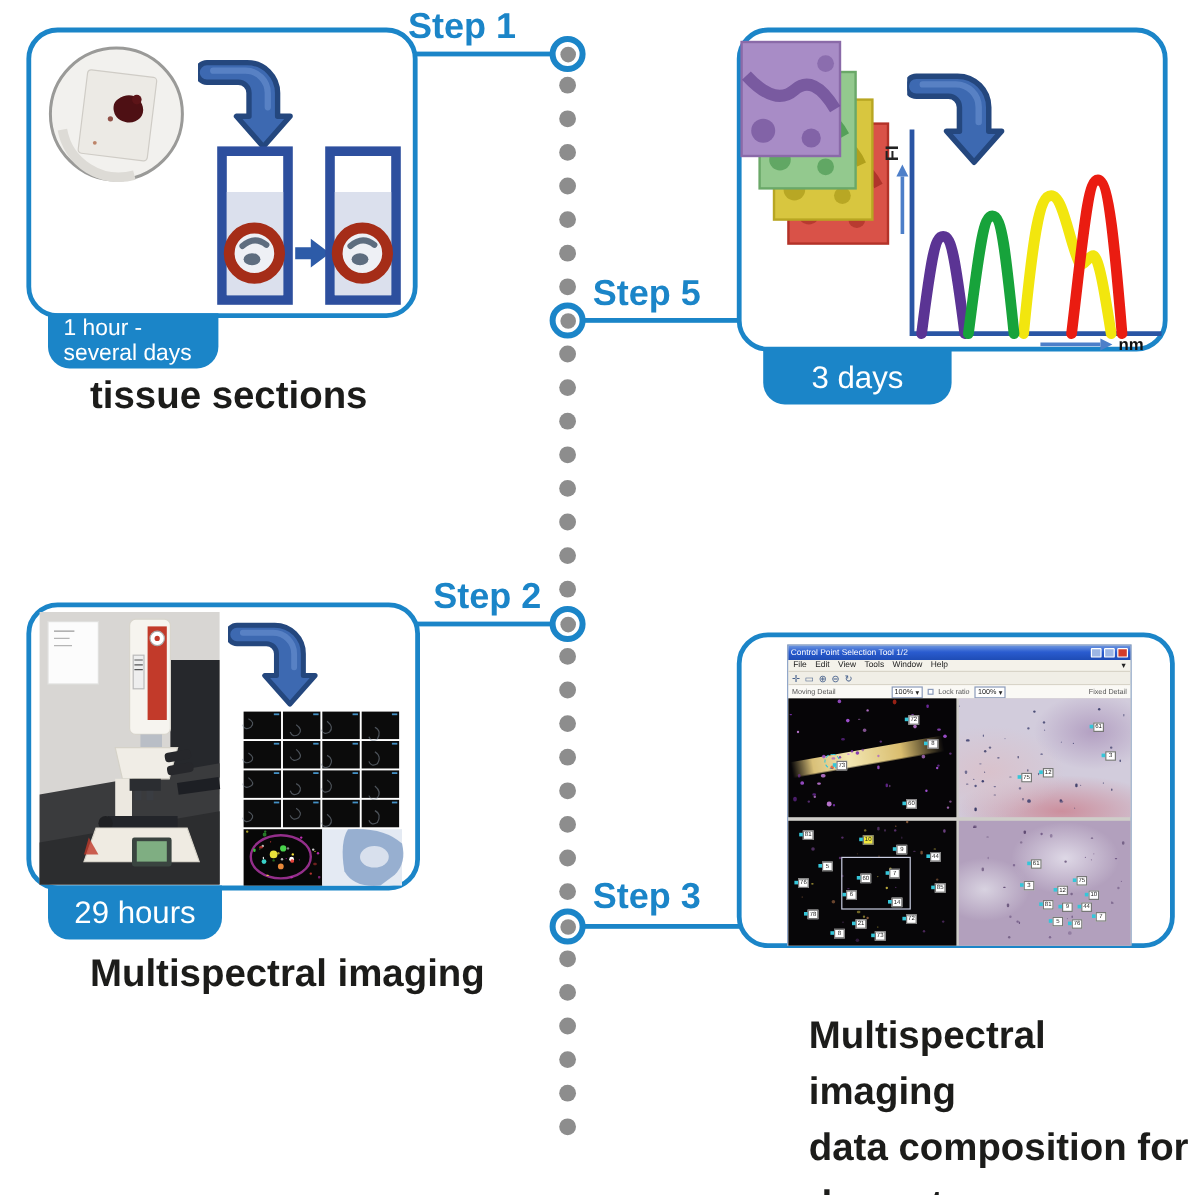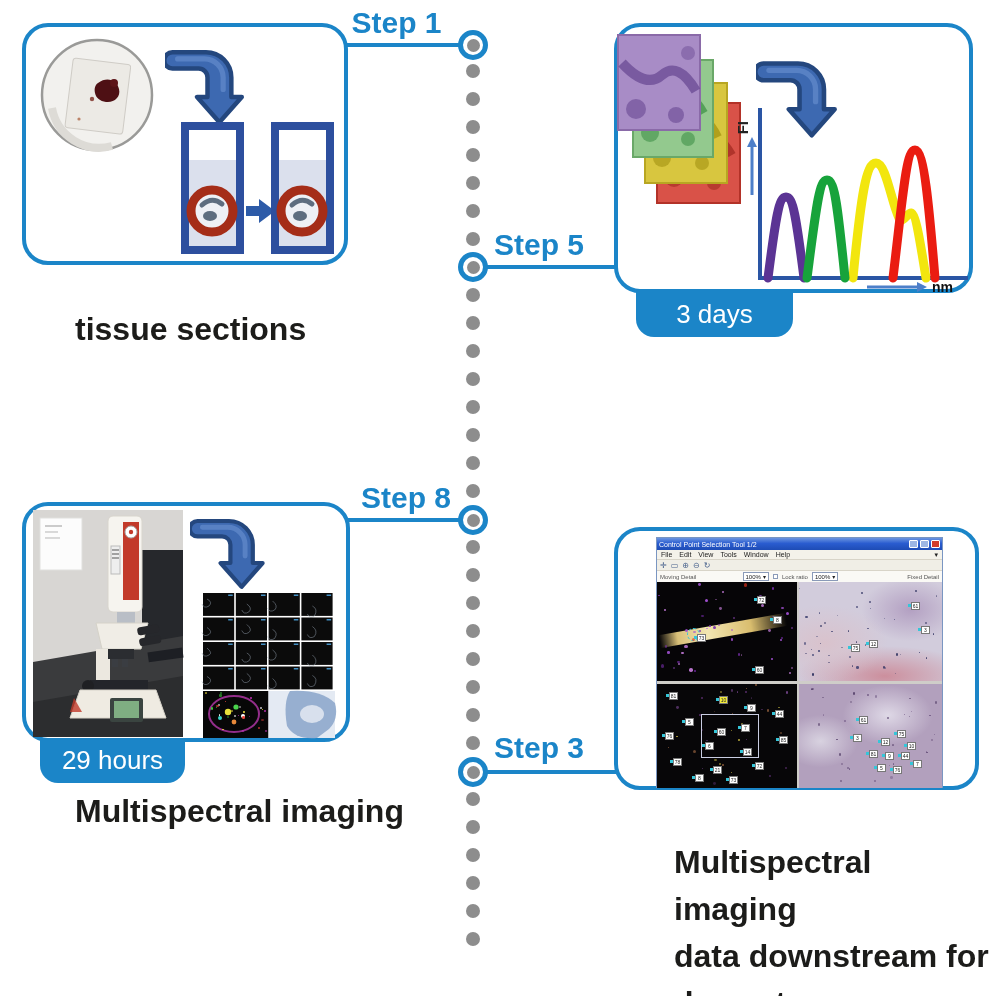--- a/index.html
+++ b/index.html
@@ -119,23 +119,23 @@
   <div class="node" style="left:458px;top:30px"></div>
   <div class="node" style="left:458px;top:252px"></div>
   <div class="node" style="left:458px;top:505px"></div>
   <div class="node" style="left:458px;top:757px"></div>
 
   <div class="connector" style="left:346px;top:43px;width:114px"></div>
   <div class="connector" style="left:486px;top:265px;width:130px"></div>
   <div class="connector" style="left:348px;top:518px;width:112px"></div>
   <div class="connector" style="left:486px;top:770px;width:130px"></div>
 
-  <div class="step-label" style="left:340px;top:6px;width:113px;text-align:center">Step 1</div>
+  <div class="step-label" style="left:340px;top:6px;width:113px;text-align:left">Step 1</div>
   <div class="step-label" style="left:494px;top:228px">Step 5</div>
-  <div class="step-label" style="left:338px;top:481px;width:113px;text-align:right">Step 8</div>
+  <div class="step-label" style="left:338px;top:481px;width:113px;text-align:right">Step 2</div>
   <div class="step-label" style="left:494px;top:731px">Step 3</div>
 
   <div class="panel" id="panel1">
     <svg viewBox="0 0 326 242" width="326" height="242">
 
       <g>
         <circle cx="75" cy="72" r="55" fill="#f2f1ee" stroke="#9a9a98" stroke-width="2.5"></circle>
         <path d="M30,85 a48,48 0 0 0 60,38" fill="none" stroke="#dddbd6" stroke-width="8"></path>
         <rect x="47" y="38" width="58" height="70" rx="3" fill="#eceae5" stroke="#cfccc6" transform="rotate(7 75 72)"></rect>
         <path d="M76,60 c9,-7 19,-3 21,6 c2,8 -5,14 -13,13 c-6,-1 -10,-4 -11,-9 c-1,-4 0,-8 3,-10 Z" fill="#4e1014"></path>
@@ -599,32 +599,36 @@
             <span class="mk" style="left: 86px; top: 68px;">9</span>
             <span class="mk" style="left: 102px; top: 68px;">44</span>
             <span class="mk" style="left: 78px; top: 80px;">5</span>
             <span class="mk" style="left: 94px; top: 82px;">76</span>
             <span class="mk" style="left: 114px; top: 76px;">7</span>
           </div>
       </div>
     </div>
   </div>
 
+  <div class="badge" id="badge1">
+    <span>1 hour -</span>
+    <span>several days</span>
+  </div>
   <div class="badge center" id="badge2">
     <span>3 days</span>
   </div>
   <div class="badge center" id="badge3">
     <span>29 hours</span>
   </div>
 
   <div class="title" id="title1">
       <span>tissue sections</span>
   </div>
   <div class="title" id="title3">
     <span>Multispectral imaging</span>
   </div>
   <div class="title" id="title4">
     <span>Multispectral imaging</span>
-      <span>data downstream for</span>
+      <span>data composition for</span>
       <span>downstream analysis</span>
   </div>
 
 </div>
 
 </body></html>

